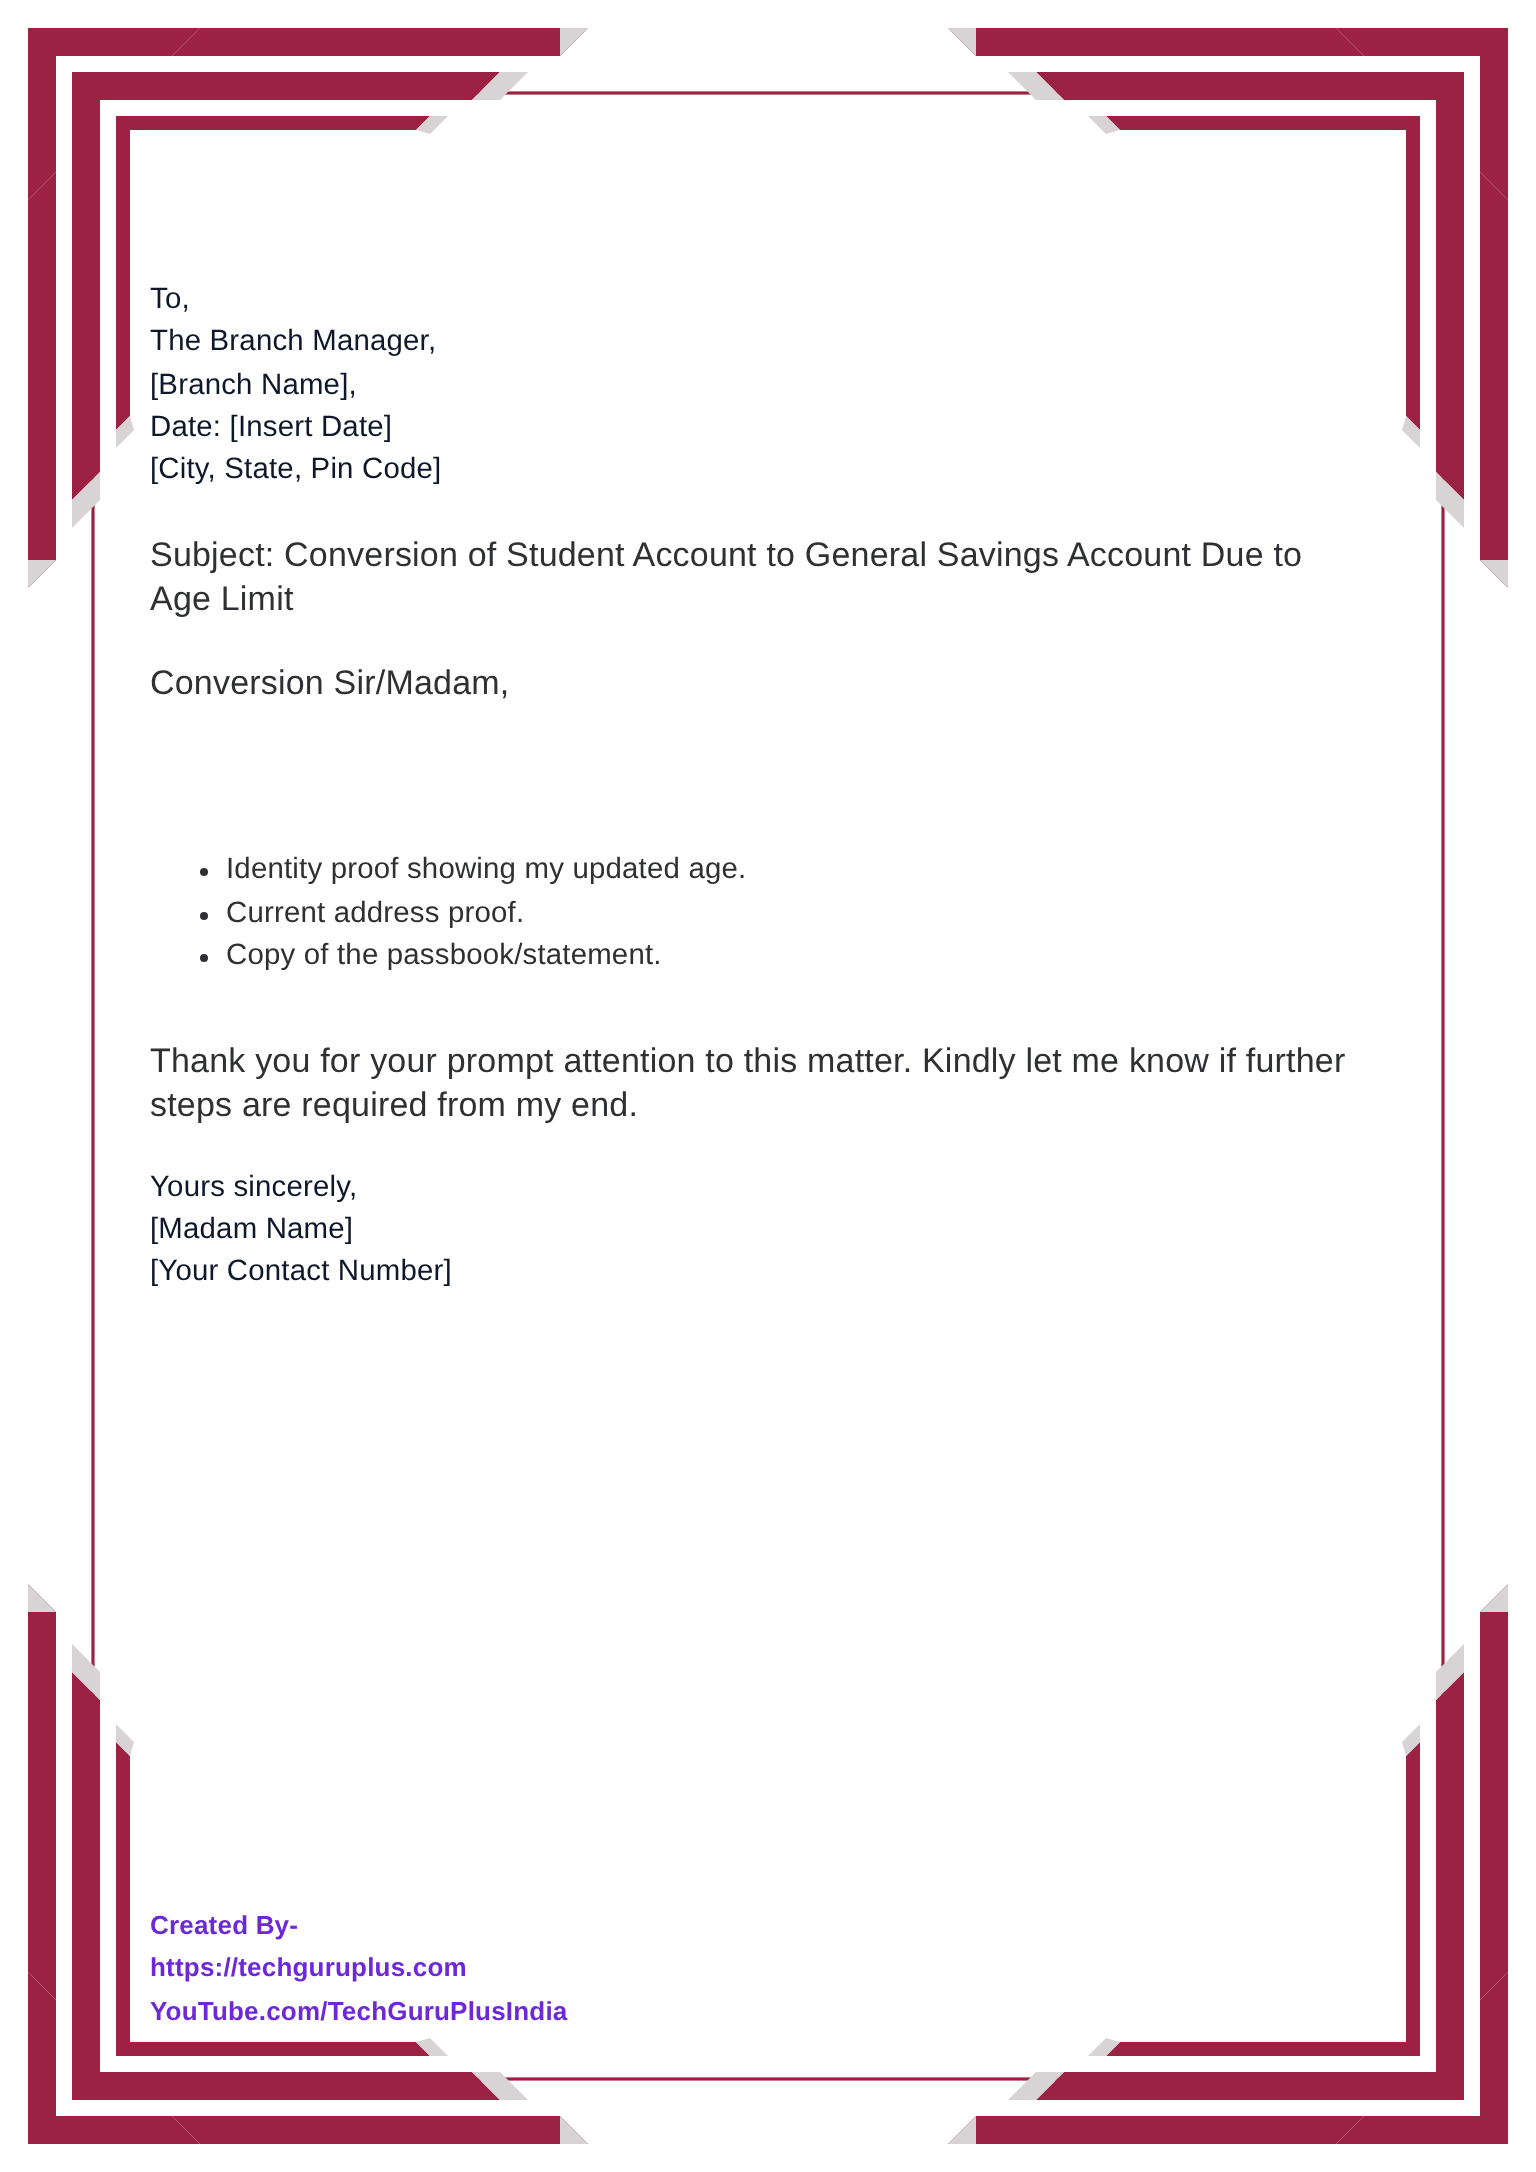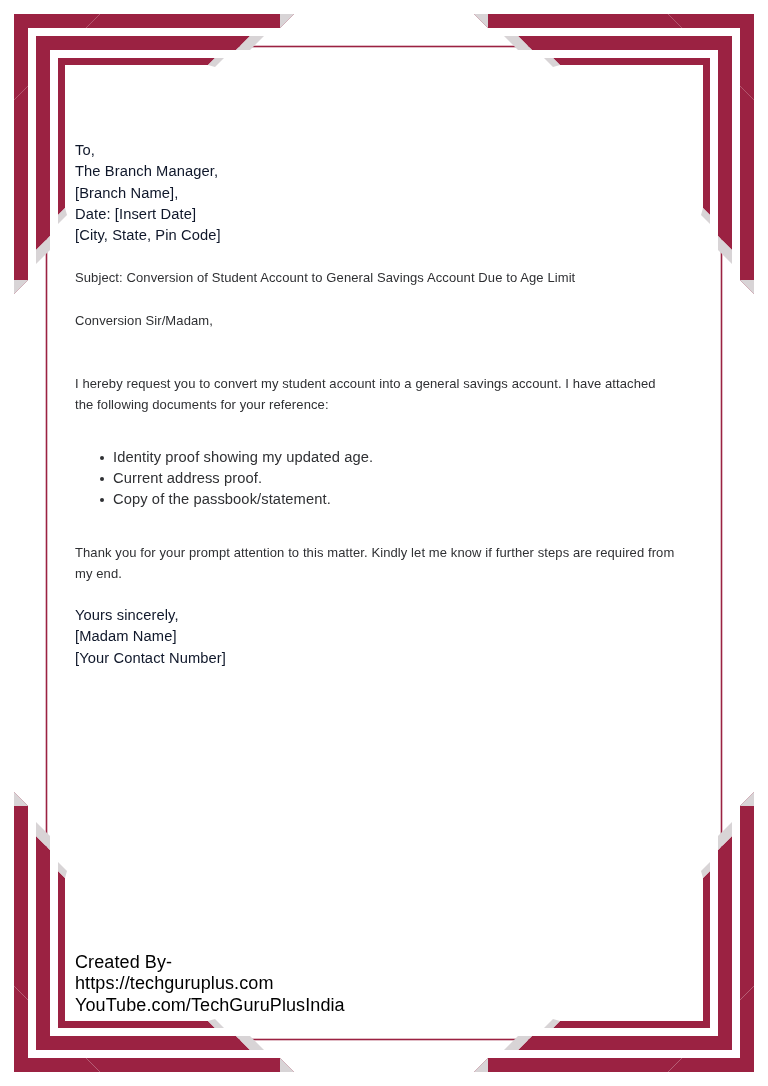--- a/index.html
+++ b/index.html
@@ -41,21 +41,21 @@
 
   .addr-line {
     display: block;
     white-space: pre;
   }
   .gap-md { height: 21px; }
 
   p.para {
     margin: 0;
     color: #2f3033;
-    font-size: 13px;
+    font-size: 17px;
     line-height: 21.3px;
     letter-spacing: 0.1px;
   }
 
   ul.doc-list {
     margin: 10px;
     padding: 0 0 0 28px;
     list-style: none;
   }
   ul.doc-list li {
@@ -78,25 +78,26 @@
   }
 
   #footer-credit {
     position: absolute;
     left: 75px;
     top: 952px;
     width: 500px;
   }
   #footer-credit span {
     display: block;
-    color: #000000;
-    font-size: 18px;
+    color: #6d28d9;
+    font-size: 13px;
     line-height: 21.3px;
     letter-spacing: 0.1px;
     white-space: pre;
+    font-weight: bold;
   }
 </style>
 </head>
 <body>
 
 <svg id="frame-layer" viewBox="0 0 768 1086" width="768" height="1086" xmlns="http://www.w3.org/2000/svg">
 
   <defs>
 
     <g id="corner-ornament">
@@ -150,21 +151,20 @@
 
   <div class="gap-md"></div>
 
   <p class="para">Conversion Sir/Madam,</p>
 
   <div class="gap-md"></div>
 
 
   <div class="gap-md"></div>
 
-  <p class="para">I hereby request you to convert my student account into a general savings account. I have attached the following documents for your reference:</p>
 
   <div class="gap-md"></div>
 
   <ul class="doc-list">
     <li>Identity proof showing my updated age.</li>
     <li>Current address proof.</li>
     <li>Copy of the passbook/statement.</li>
   </ul>
 
   <div class="gap-md"></div>

